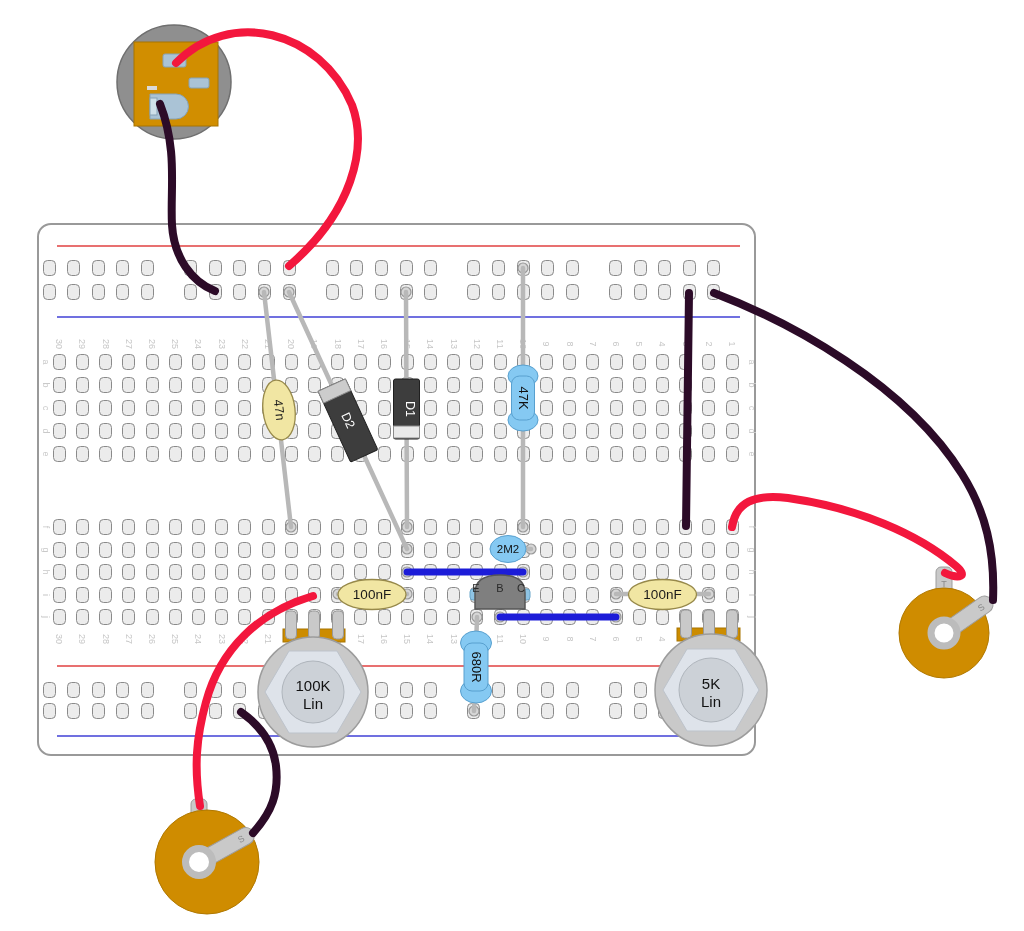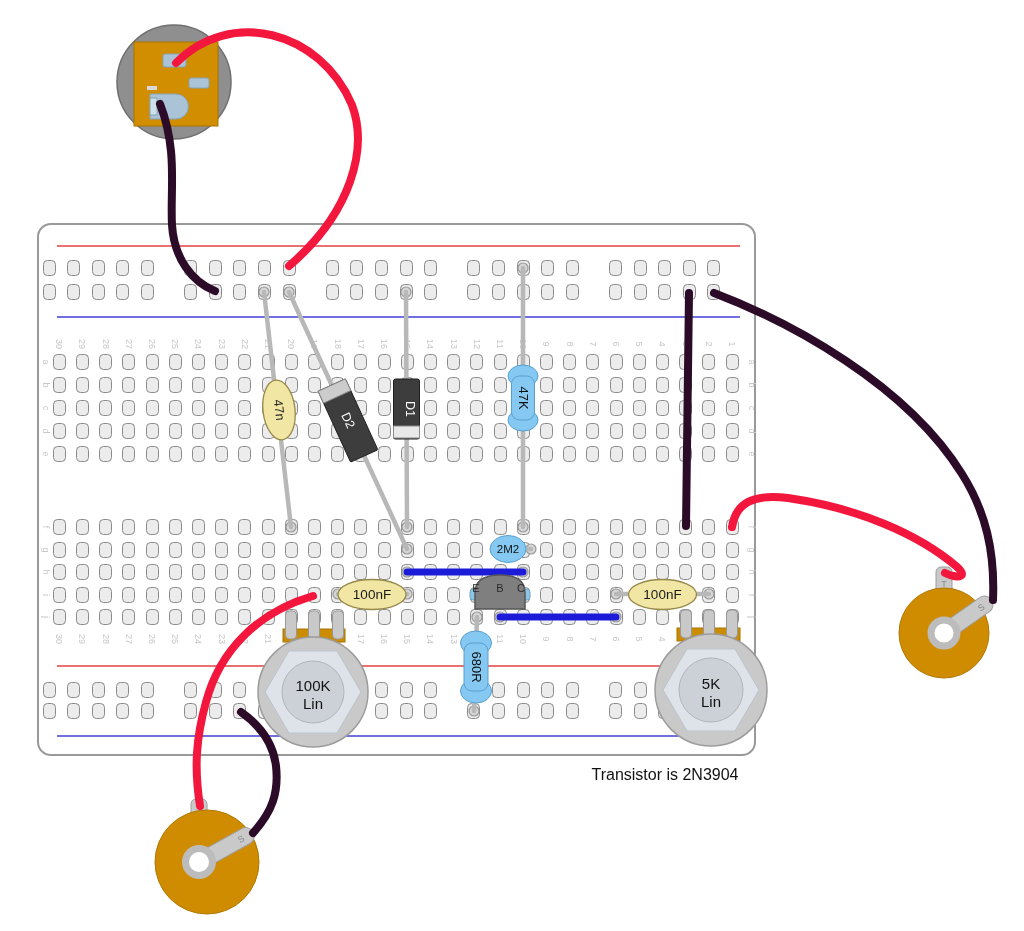--- a/index.html
+++ b/index.html
@@ -663,14 +663,13 @@
     <g fill="none" stroke-linecap="round" stroke-width="8">
       <path d="M176 63 C230 8 320 30 352 105 C368 148 352 212 289 266" stroke="#f3173d"></path>
       <path d="M160 104 C178 150 170 190 172 225 C174 258 192 282 215 291" stroke="#2c0b28"></path>
       <path d="M689 293 L686 526" stroke="#2c0b28"></path>
       <path d="M714 293 C790 322 906 384 962 474 C986 512 995 552 993 600" stroke="#2c0b28"></path>
       <path d="M732 527 C736 502 754 494 788 498 C858 508 918 534 956 566 C968 576 960 580 945 573" stroke="#f3173d"></path>
       <path d="M200 806 C194 768 196 738 206 702 C220 650 258 612 313 596" stroke="#f3173d"></path>
       <path d="M253 833 C272 812 279 793 276 766 C273 741 258 724 241 712" stroke="#2c0b28"></path>
     </g>
   </svg>
-    <div id="caption">Transistor is 2N3904</div>
   </div>
 
 </body></html>

